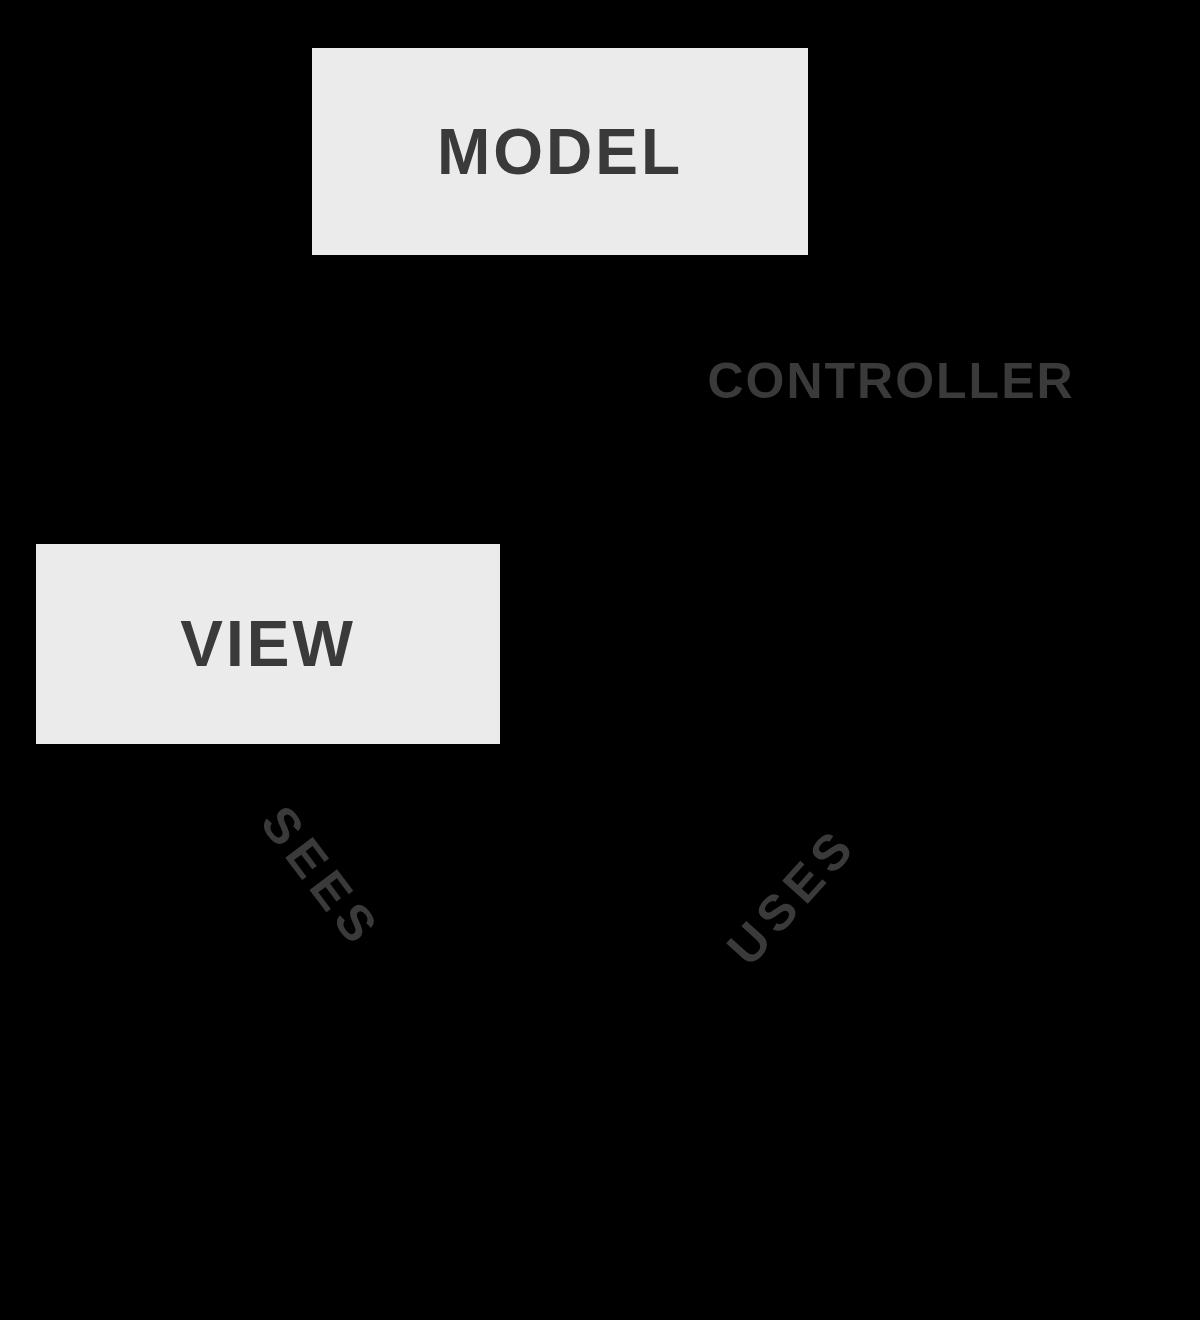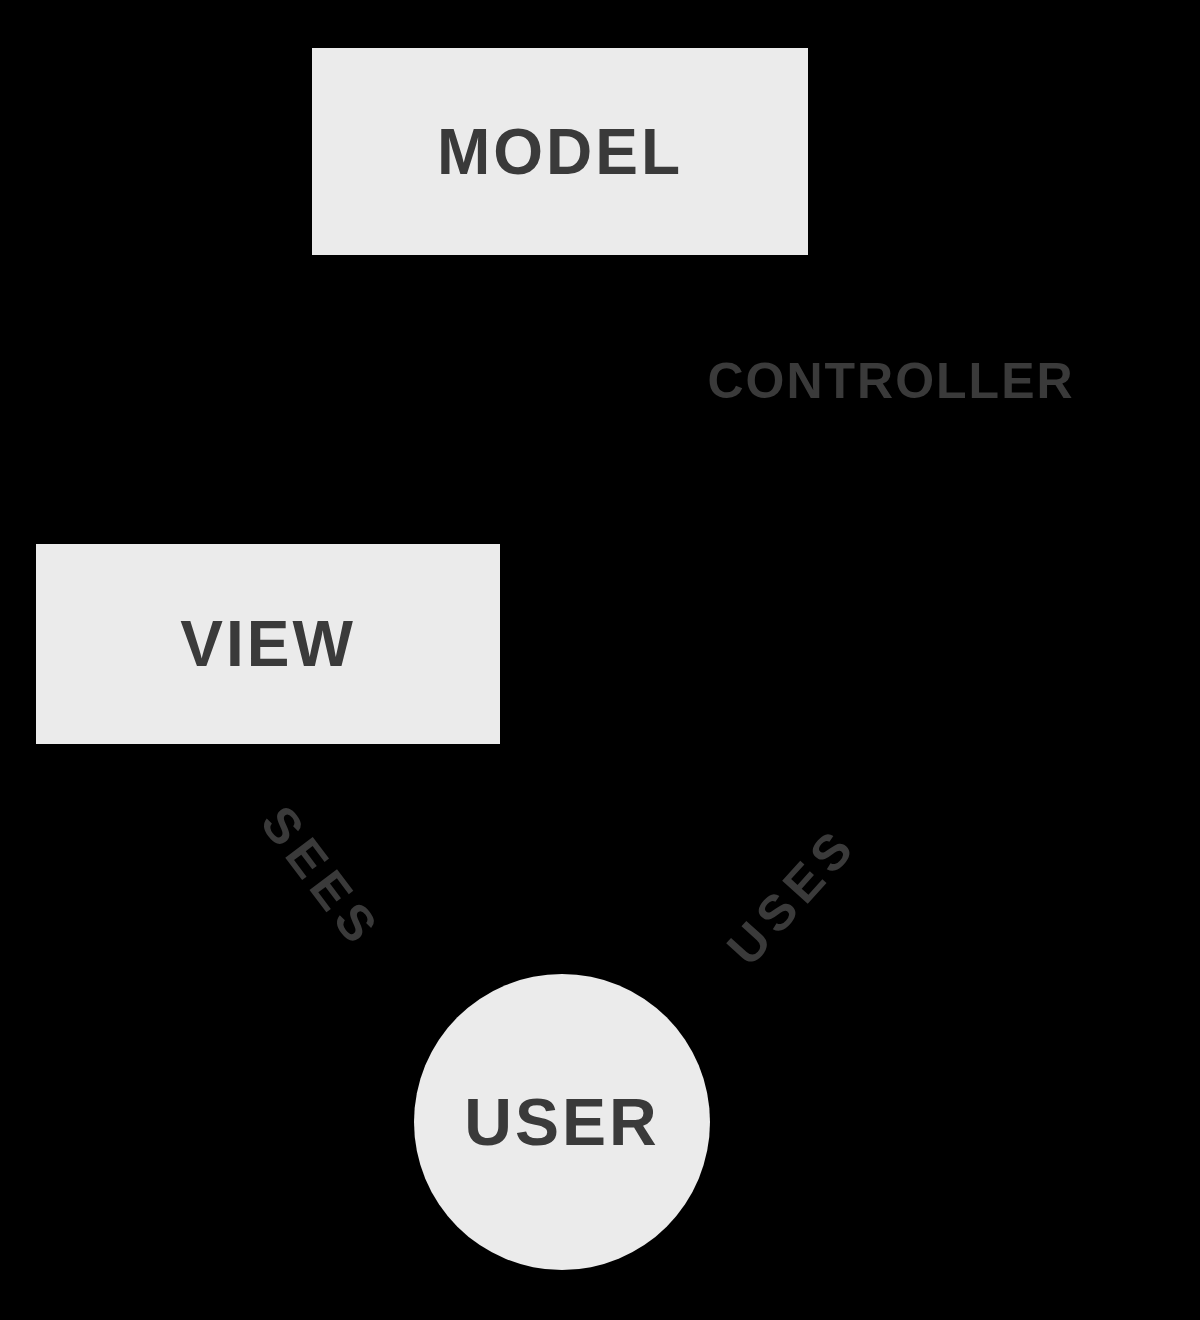--- a/index.html
+++ b/index.html
@@ -74,17 +74,14 @@
 
   <div class="node node-view">
     <span class="node-label">VIEW</span>
   </div>
 
 
   <div class="edge-label edge-sees">SEES</div>
 
   <div class="edge-label edge-uses">USES</div>
 
-  <div class="node node-user">
-    <span class="node-label">USER</span>
-  </div>
 
 </div>
 
 </body></html>

